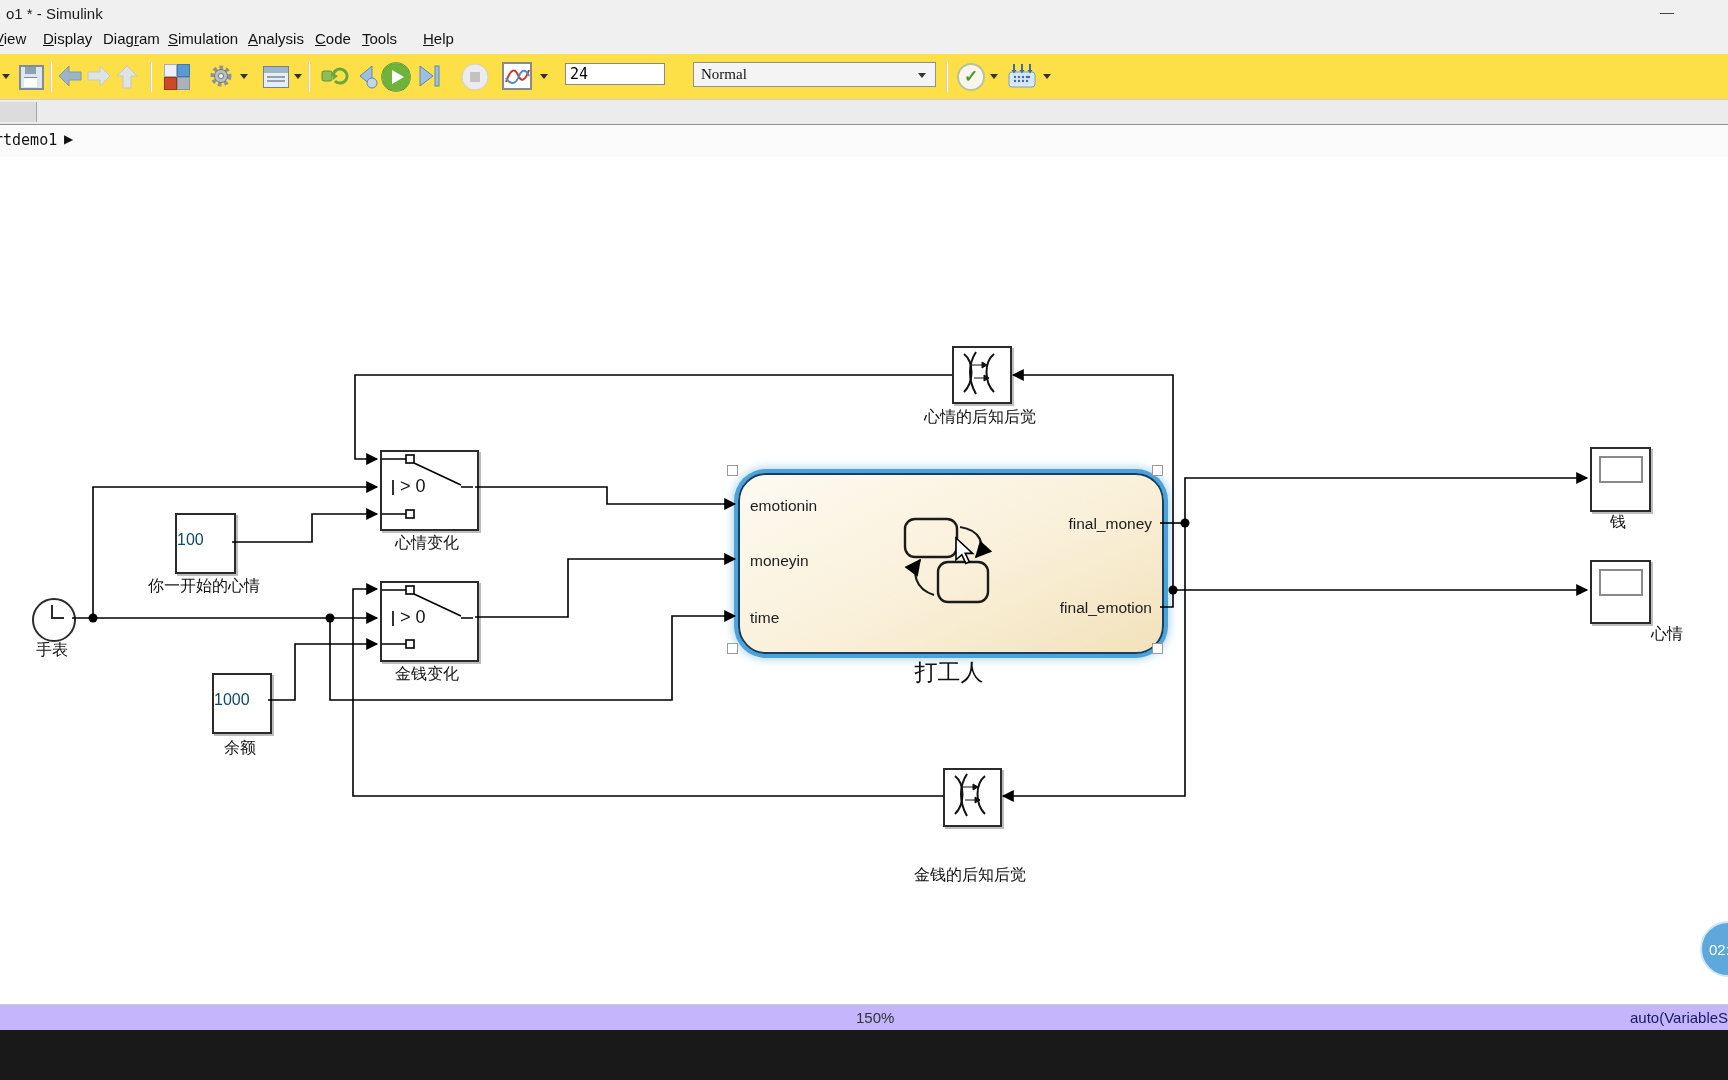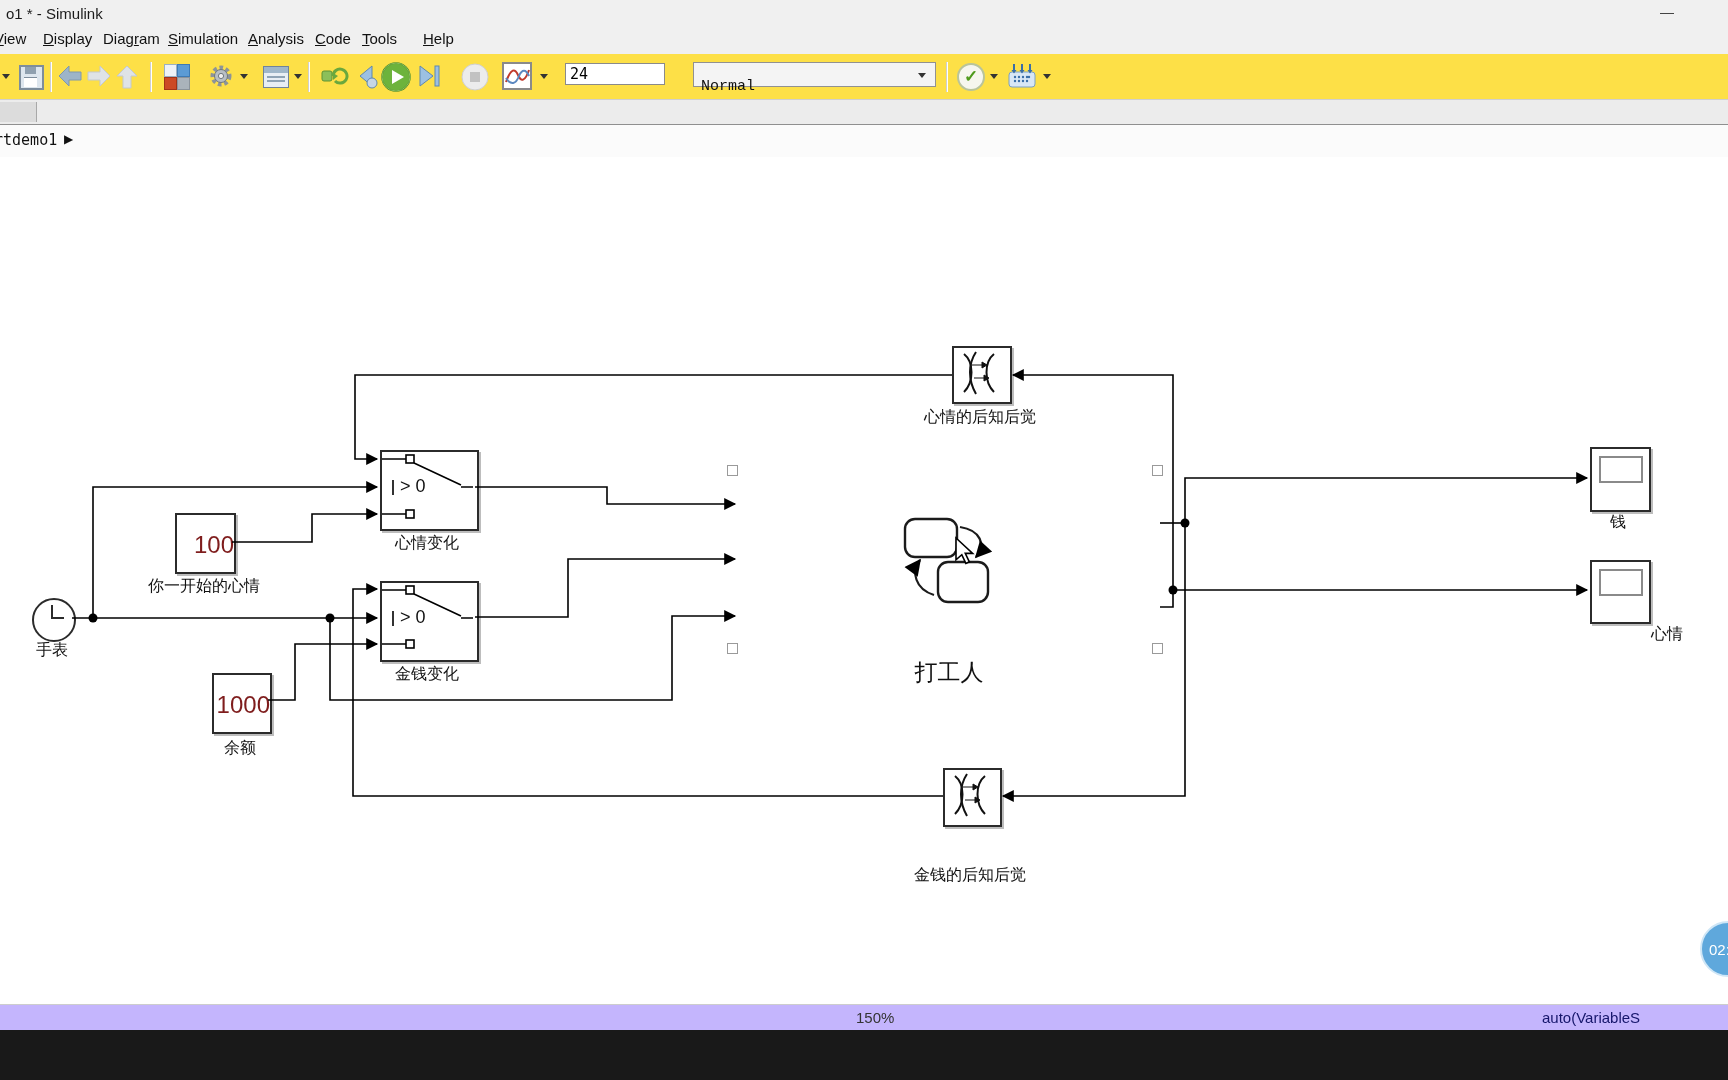--- a/index.html
+++ b/index.html
@@ -20,33 +20,33 @@
   #tabstrip{left:0;top:99px;width:1728px;height:24px;background:#ececec;border-top:1px solid #cfcfcf;border-bottom:2px solid #8f8f8f;}
   #tabnotch{left:0;top:2px;width:36px;height:20px;background:#dcdcdc;border-right:1px solid #a8a8a8;}
   #crumbbar{left:0;top:125px;width:1728px;height:32px;background:#fbfbfb;border-bottom:1px solid #d6d6d6;}
   #crumb{left:-6px;top:6px;font-family:"DejaVu Sans Mono",monospace;font-size:15px;color:#111;}
   #crumb-arrow{left:64px;top:7px;font-size:12px;color:#111;}
   #watermark{left:1238px;top:96px;width:480px;font-family:"Liberation Serif",serif;font-weight:bold;font-size:42px;white-space:nowrap;}
   
   #canvas{left:0;top:157px;width:1728px;height:847px;background:#fff;}
   .blk{position:absolute;background:#fff;border:2px solid #2b2b2b;box-shadow:2px 2px 0 #bdbdbd;}
   .lbl{position:absolute;font-size:16px;color:#111;text-align:center;white-space:nowrap;}
-  .val{position:absolute;width:100%;text-align:right;font-size:24px;color:#7f1d1d;}
+  .val{position:absolute;width:100%;text-align:left;font-size:16px;color:#0c4a6e;}
   .port{position:absolute;font-size:15.5px;color:#1c1c1c;white-space:nowrap;}
   .crit{position:absolute;font-size:18px;color:#111;}
   .handle{position:absolute;width:9px;height:9px;background:#fff;border:1px solid #9a9a9a;}
   #chart{left:738px;top:473px;width:422px;height:177px;border-radius:28px;
      background:linear-gradient(155deg,#fdfaf1 0%,#faf0d9 55%,#f2e2bb 100%);
      border:2px solid #123f63;box-shadow:0 0 0 4px #4da3d9,0 0 10px 5px #a6d2ec;}
   .scope-screen{position:absolute;left:7px;top:7px;width:40px;height:23px;border:2px solid #8a8a8a;background:#fff;}
   #wires{left:0;top:0;width:1728px;height:1080px;pointer-events:none;}
   
   #statusbar{left:0;top:1004px;width:1728px;height:26px;background:#c4b5fd;border-top:1px solid #cdcdcd;}
   #zoomlevel{left:856px;top:4px;font-size:15px;color:#333;}
-  #statusright{left:1542px;top:4px;font-size:15px;color:#16166b;white-space:nowrap;}
+  #statusright{left:1630px;top:4px;font-size:15px;color:#16166b;white-space:nowrap;}
   
   #taskbar{left:0;top:1030px;width:1728px;height:50px;background:#191919;}
   #badge{left:1700px;top:921px;width:56px;height:56px;border-radius:50%;background:#5fa8dc;border:2px solid #cfe6f6;color:#fff;font-size:15px;line-height:54px;padding-left:7px;box-sizing:border-box;}
 </style>
 </head>
 <body>
 
 <div id="screen">
 
   <div class="abs" id="titlebar">
@@ -137,21 +137,21 @@
     <svg class="tbtn" style="left:502px;top:8px" width="30" height="28">
       <rect x="1" y="1" width="28" height="26" fill="#fff" stroke="#8a8a8a" stroke-width="2"></rect>
       <path d="M4 20 C9 6 13 6 16 13 C19 20 23 20 27 8" fill="none" stroke="#c0392b" stroke-width="2"></path>
       <path d="M4 16 C9 24 14 22 17 14 C20 7 24 7 27 14" fill="none" stroke="#5b88c0" stroke-width="2"></path>
     </svg>
     <div class="caret" style="left:540px;top:20px"></div>
 
     <input class="abs" style="left: 565px; top: 9px; width: 100px; height: 22px; border: 1px solid rgb(138, 138, 138); font-family: &quot;DejaVu Sans Mono&quot;, monospace; font-size: 15px; padding: 0px 4px; box-sizing: border-box; background: rgb(255, 255, 255);" value="24">
 
     <div class="abs" style="left:693px;top:8px;width:243px;height:25px;background:#f4f4f4;border:1px solid #919191;box-sizing:border-box">
-      <span class="abs" style="left:7px;top:15px;font-family:Liberation Mono, monospace;font-size:15px;color:#111">Normal</span>
+      <span class="abs" style="left:7px;top:3px;font-family:Liberation Serif, serif;font-size:15px;color:#111">Normal</span>
       <div class="caret" style="left:224px;top:10px"></div>
     </div>
     <div class="tsep" style="left:946px"></div>
 
     <div class="tbtn" style="left:957px;top:9px;width:24px;height:24px;border-radius:50%;background:#f6f6ee;border:2px solid #b9c49a;color:#4f9a1c;font-weight:bold;font-size:17px;text-align:center;line-height:23px">✓</div>
     <div class="caret" style="left:990px;top:20px"></div>
 
     <div class="tbtn" style="left:1008px;top:9px;width:28px;height:25px">
       <svg width="28" height="25">
         <rect x="1" y="9" width="26" height="15" rx="3" fill="#d8e7f6" stroke="#7aa0c4"></rect>
@@ -202,20 +202,27 @@
   <div class="blk" style="left:380px;top:450px;width:95px;height:77px">
     <div class="crit" style="left:18px;top:24px">&gt; 0</div>
   </div>
   <div class="lbl" style="left:377px;top:533px;width:100px">心情变化</div>
 
   <div class="blk" style="left:380px;top:581px;width:95px;height:77px">
     <div class="crit" style="left:18px;top:24px">&gt; 0</div>
   </div>
   <div class="lbl" style="left:377px;top:664px;width:100px">金钱变化</div>
 
+  <div class="abs" id="chart">
+    <div class="port" style="left:10px;top:22px">emotionin</div>
+    <div class="port" style="left:10px;top:77px">moneyin</div>
+    <div class="port" style="left:10px;top:134px">time</div>
+    <div class="port" style="right:10px;top:40px;text-align:right">final_money</div>
+    <div class="port" style="right:10px;top:124px;text-align:right">final_emotion</div>
+  </div>
   <div class="lbl" style="left:889px;top:657px;width:120px;font-size:23px">打工人</div>
   <div class="handle" style="left:727px;top:465px"></div>
   <div class="handle" style="left:1152px;top:465px"></div>
   <div class="handle" style="left:727px;top:643px"></div>
   <div class="handle" style="left:1152px;top:643px"></div>
 
   <div class="blk" style="left:952px;top:346px;width:56px;height:54px">
     <svg width="52" height="50">
       <path d="M10 6 C20 14 20 34 10 44" fill="none" stroke="#111" stroke-width="2"></path>
       <path d="M22 4 C14 16 14 32 22 46" fill="none" stroke="#111" stroke-width="2"></path>

